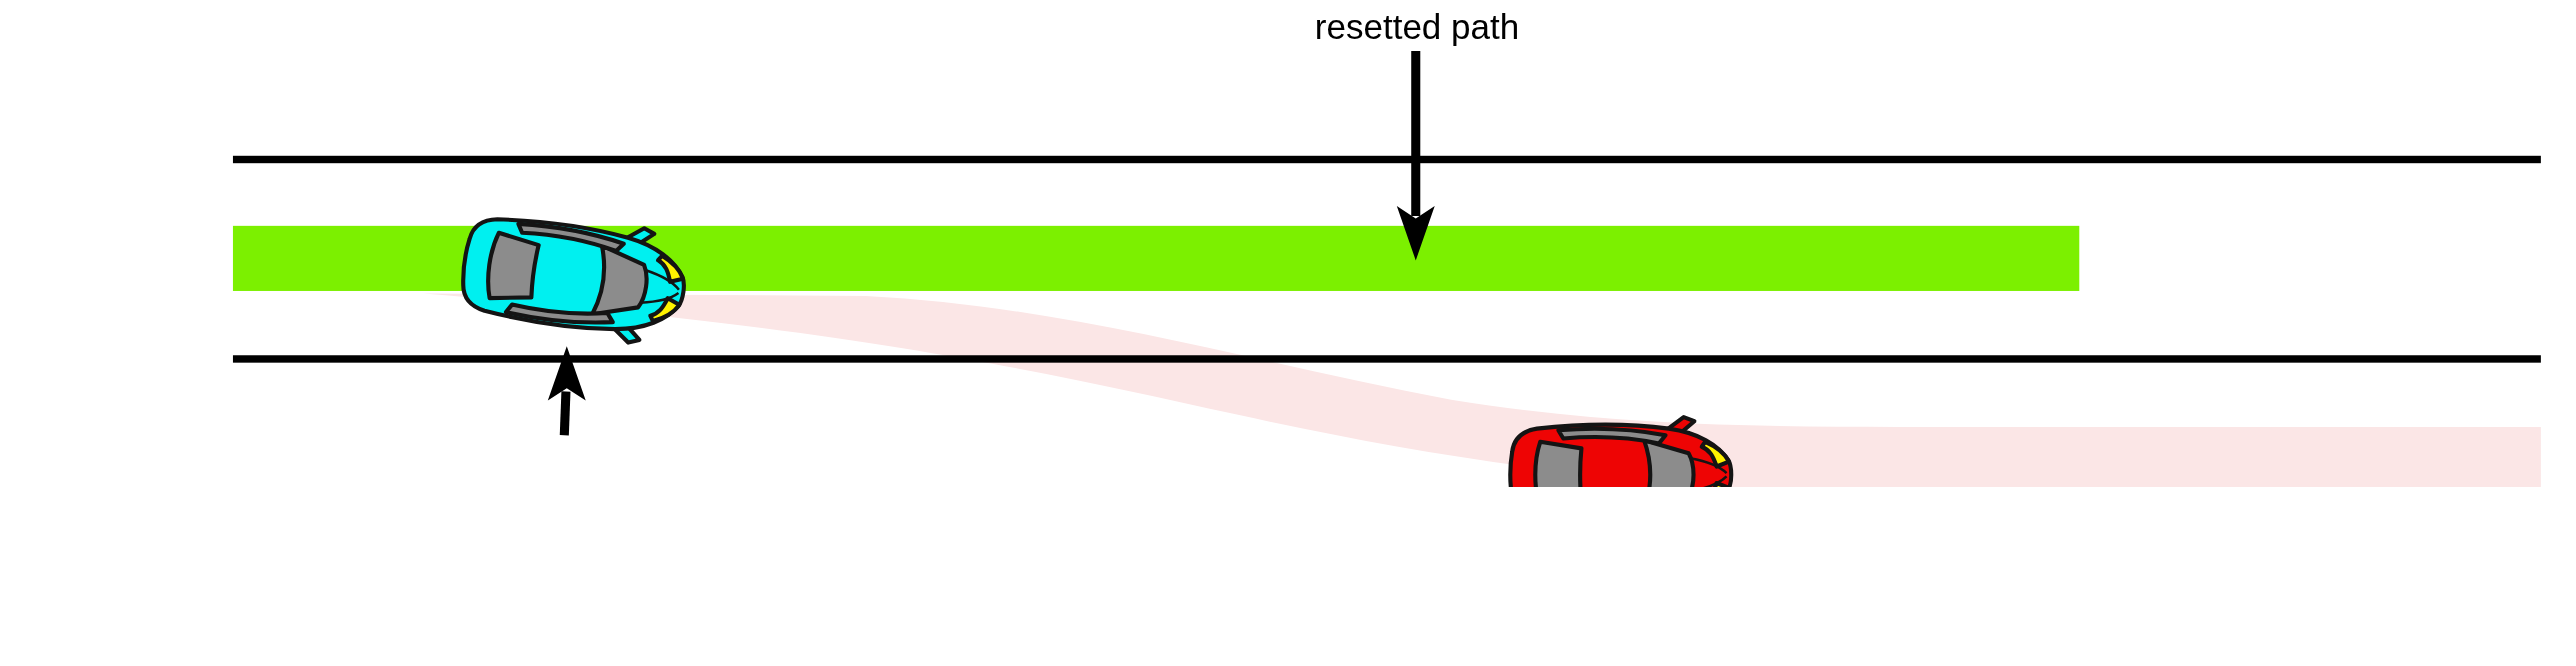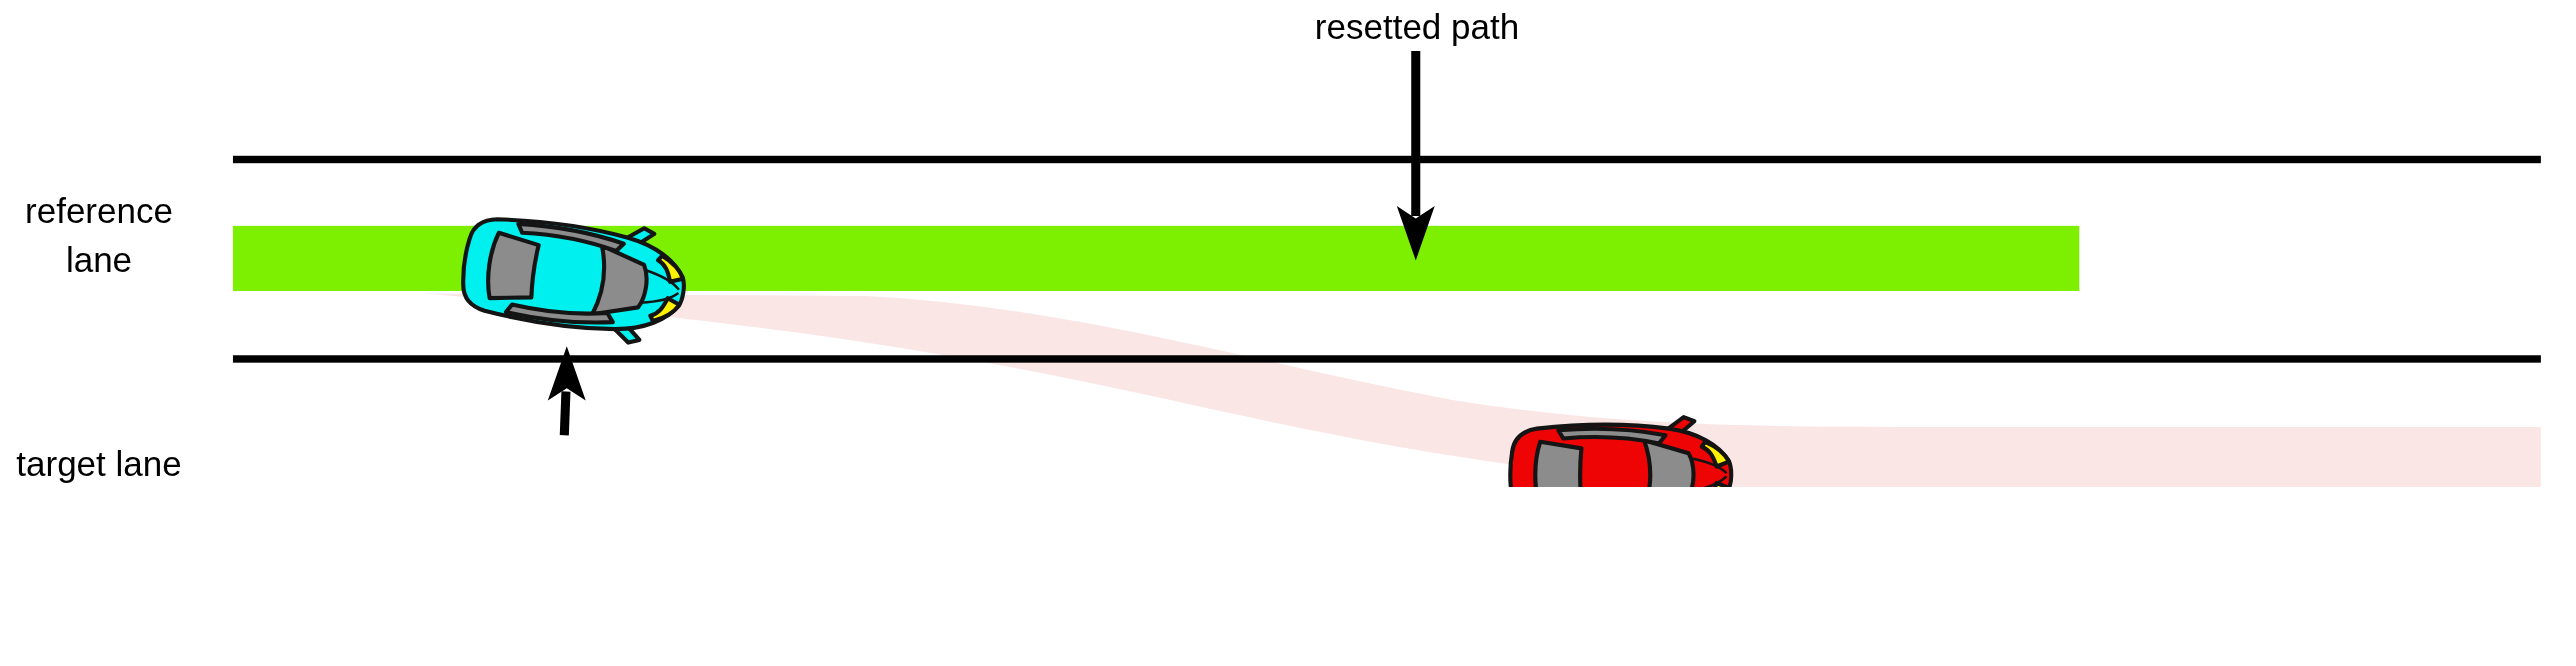--- a/index.html
+++ b/index.html
@@ -83,21 +83,18 @@
       <polygon points="2480,597 2483,664 2467,642 2441,652"></polygon>
     </g>
 
     <use href="#car-top" transform="translate(558,272) rotate(8,140,64)" color="#00F0F0"></use>
 
     <use href="#car-top" transform="translate(1828,512)" color="#EE0404"></use>
   </svg>
 
   <div class="label label-resetted">resetted path</div>
 
-  <div class="label label-reference">reference
-lane</div>
 
-  <div class="label label-target">target lane</div>
 
 
 
 </div>
 
 
 </body></html>

